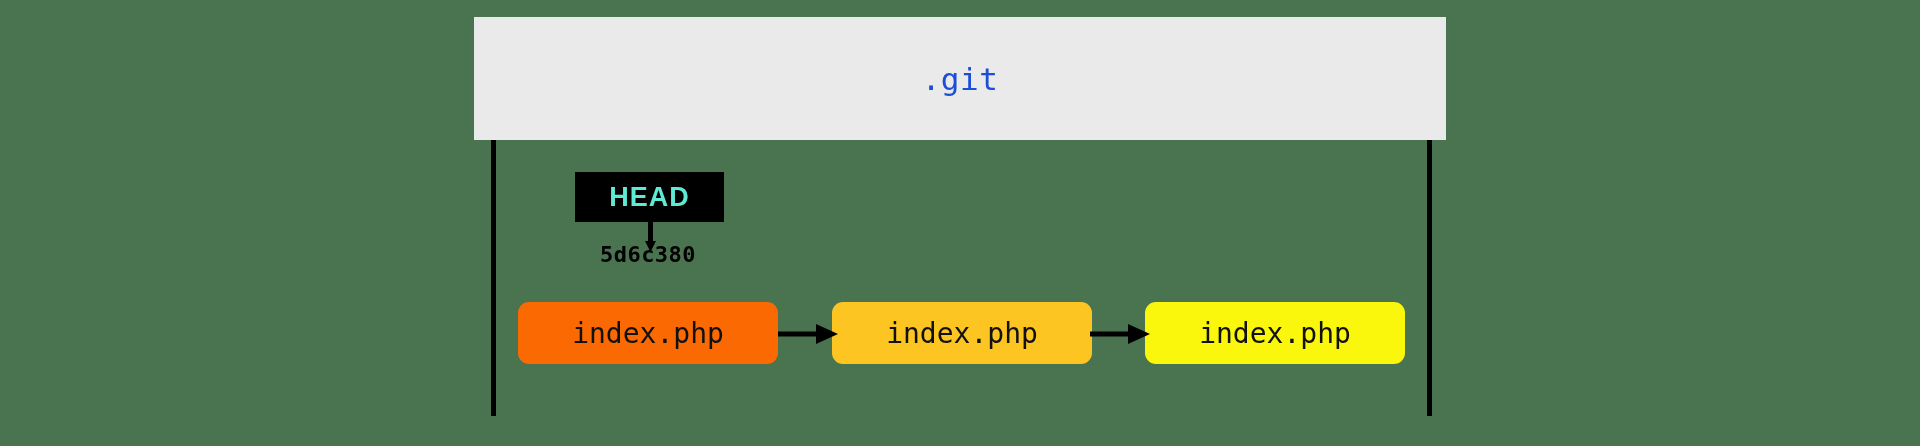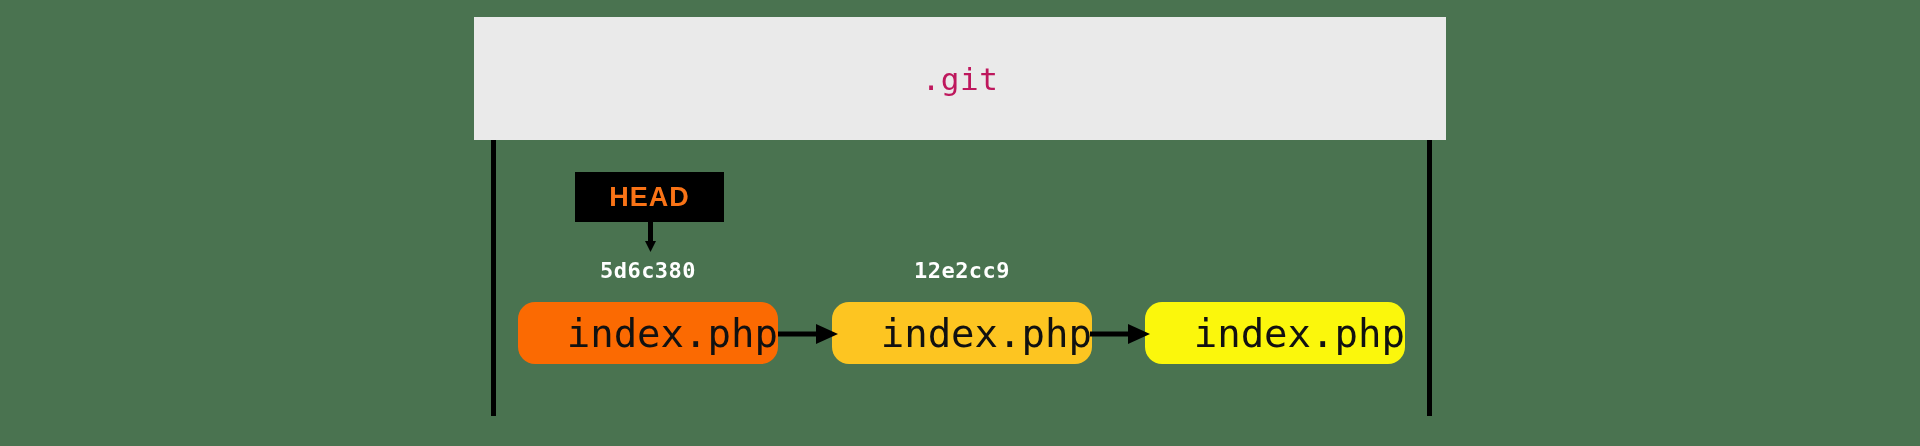--- a/index.html
+++ b/index.html
@@ -35,21 +35,21 @@
     top: 0;
     width: 972px;
     height: 123px;
     display: flex;
     flex-direction: row;
     align-items: center;
     justify-content: center;
     font-family: "DejaVu Sans Mono", monospace;
     font-size: 31px;
     line-height: 38px;
-    color: #be185d;
+    color: #1d4ed8;
     letter-spacing: 0.5px;
     white-space: pre;
   }
 
   
   .wall {
     position: absolute;
     width: 5px;
     background: #000000;
   }
@@ -64,59 +64,59 @@
     width: 149px;
     height: 50px;
     background: #000000;
     display: flex;
     align-items: center;
     justify-content: center;
     font-family: "Liberation Sans", sans-serif;
     font-size: 27px;
     font-weight: 700;
     letter-spacing: 1px;
-    color: #f97316;
+    color: #5eead4;
   }
   .head-arrow {
     position: absolute;
     left: 645px;
     top: 222px;
     width: 11px;
     height: 30px;
   }
 
   
   .hash-label {
     position: absolute;
-    top: 258px;
+    top: 242px;
     width: 260px;
     text-align: center;
     font-family: "DejaVu Sans Mono", monospace;
     font-size: 22px;
     font-weight: 700;
-    color: #ffffff;
+    color: #000000;
     letter-spacing: 0.5px;
     white-space: pre;
   }
   .hash-1 { left: 518px; }
   .hash-2 { left: 832px; }
   .hash-3 { left: 1145px; }
 
   
   .file-pill {
     position: absolute;
     top: 302px;
     width: 260px;
     height: 62px;
-    border-radius: 17px;
+    border-radius: 11px;
     display: flex;
     align-items: center;
-    justify-content: flex-end;
+    justify-content: center;
     font-family: "DejaVu Sans Mono", monospace;
-    font-size: 39px;
+    font-size: 28px;
     color: #111111;
     letter-spacing: 0px;
     white-space: pre;
   }
   .pill-1 { left: 518px;  background: #fb6a02; }
   .pill-2 { left: 832px;  background: #fdc521; }
   .pill-3 { left: 1145px; background: #fbf70c; }
 
   
   .chain-arrow {
@@ -144,21 +144,20 @@
 
   <div class="head-badge">
     <span>HEAD</span>
   </div>
   <svg class="head-arrow" viewBox="0 0 11 30">
     <line x1="5.5" y1="0" x2="5.5" y2="21" stroke="#000000" stroke-width="5"></line>
     <polygon points="0,19 11,19 5.5,30" fill="#000000"></polygon>
   </svg>
 
   <div class="hash-label hash-1">5d6c380</div>
-  <div class="hash-label hash-2">12e2cc9</div>
 
   <div class="file-pill pill-1">
     <span>index.php</span>
   </div>
   <div class="file-pill pill-2">
     <span>index.php</span>
   </div>
   <div class="file-pill pill-3">
     <span>index.php</span>
   </div>

